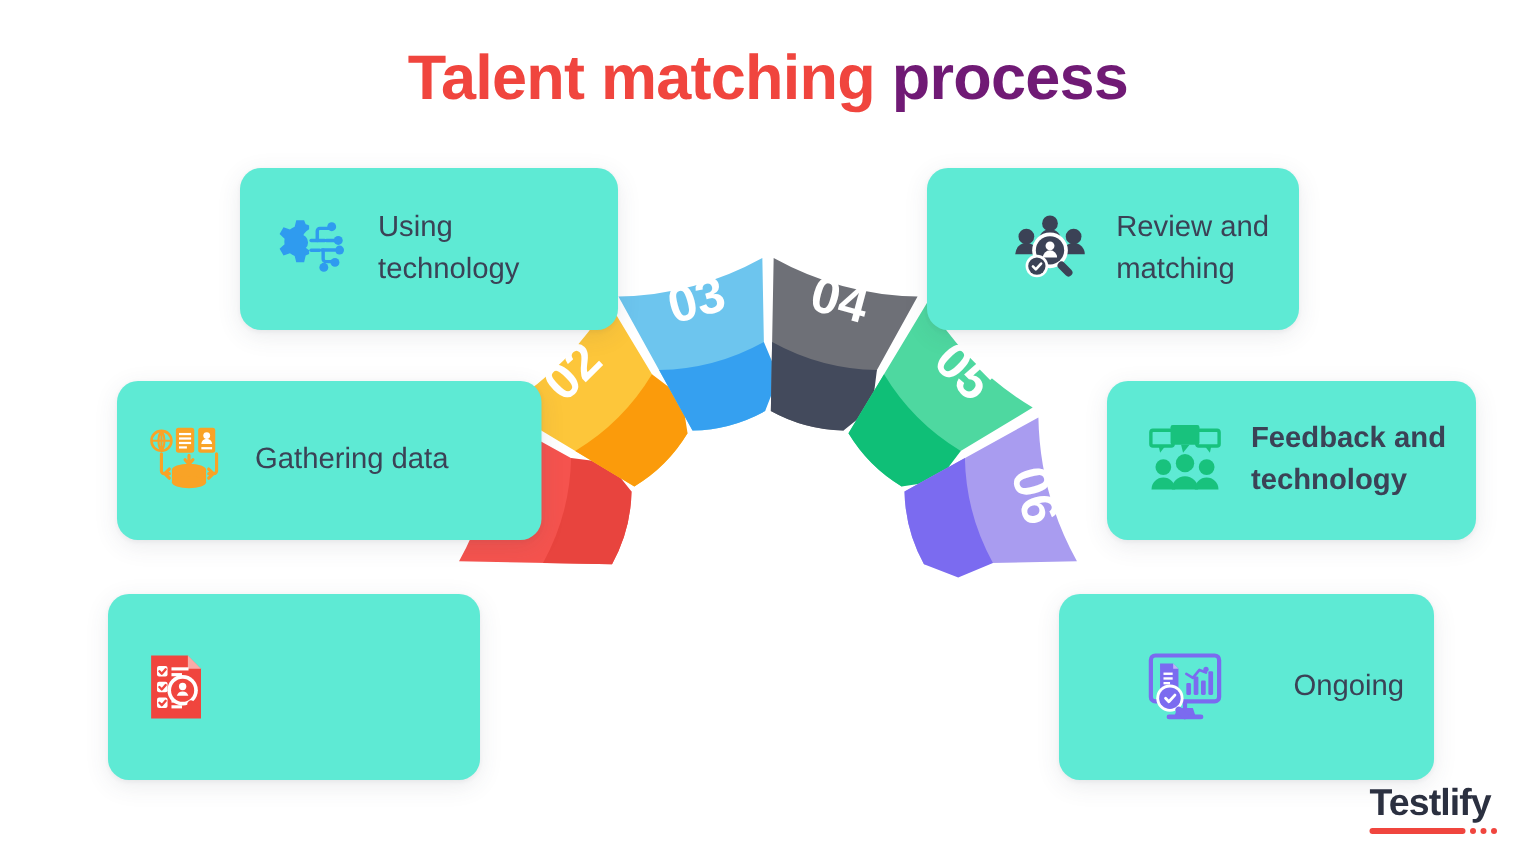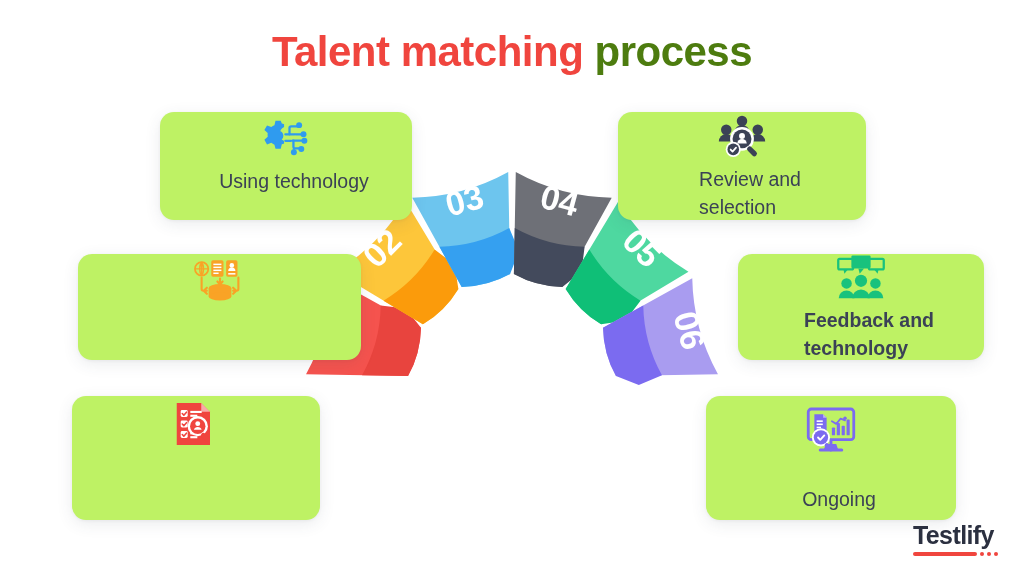--- a/index.html
+++ b/index.html
@@ -20,21 +20,21 @@
     top: 28px;
     left: 0;
     width: 1024px;
     text-align: center;
     font-size: 42px;
     font-weight: bold;
     letter-spacing: -0.5px;
     white-space: nowrap;
   }
   .title .accent { color: #F0453E; }
-  .title .dark   { color: #4d7c0f; }
+  .title .dark   { color: #701a75; }
 
   
   .wheel {
     position: absolute;
     left: 0;
     top: 0;
     width: 1024px;
     height: 576px;
     pointer-events: none;
   }
@@ -42,48 +42,47 @@
   .seg-num {
     font-family: "Liberation Sans", sans-serif;
     font-size: 34px;
     font-weight: bold;
     fill: #ffffff;
   }
 
   
   .card {
     position: absolute;
-    background: #bef264;
+    background: #5eead4;
     border-radius: 14px;
     box-shadow: 0 4px 16px rgba(60,64,90,0.10), 0 1px 3px rgba(60,64,90,0.06);
     display: flex;
     align-items: center;
     padding: 0 20px;
     z-index: 5;
-    flex-direction: column;
   }
   .card .ico {
     flex: 0 0 auto;
     width: 56px;
     height: 56px;
     display: flex;
     align-items: center;
     justify-content: center;
   }
   .card .lbl {
     margin-left: 16px;
     font-size: 19.5px;
     line-height: 1.42;
     color: #3B4256;
     font-family: "Liberation Sans", sans-serif;
   }
 
   
   .card.left  { justify-content: flex-start; }
-  .card.right { justify-content: center; }
+  .card.right { justify-content: flex-end; }
 
   
   #card-tech     { left: 160px; top: 112px;  width: 252px; height: 108px; }
   #card-gather   { left: 78px;  top: 254px;  width: 283px; height: 106px; }
   #card-identify { left: 72px;  top: 396px;  width: 248px; height: 124px; }
 
   #card-review   { left: 618px; top: 112px;  width: 248px; height: 108px; }
   #card-feedback { left: 738px; top: 254px;  width: 246px; height: 106px; font-weight: bold; }
   #card-ongoing  { left: 706px; top: 396px;  width: 250px; height: 124px; gap: 28px; }
 
@@ -207,20 +206,21 @@
         <rect x="41.4" y="21.8" width="8.2" height="1.7" fill="#fff"></rect>
         <ellipse cx="32" cy="39" rx="13" ry="4.6"></ellipse>
         <rect x="19" y="39" width="26" height="9.5"></rect>
         <ellipse cx="32" cy="48.5" rx="13" ry="4.6"></ellipse>
         <path d="M32 28v6.6M29 31.4l3 3.4 3-3.4" fill="none" stroke="#F9A326" stroke-width="2.4" stroke-linecap="round" stroke-linejoin="round"></path>
         <path d="M11 27v13a2 2 0 0 0 2 2h4M17 38.5l-3.6 3.5 3.6 3.5" fill="none" stroke="#F9A326" stroke-width="2.4" stroke-linecap="round" stroke-linejoin="round"></path>
         <path d="M53 27v13a2 2 0 0 1-2 2h-4M47 38.5l3.6 3.5-3.6 3.5" fill="none" stroke="#F9A326" stroke-width="2.4" stroke-linecap="round" stroke-linejoin="round"></path>
       </g>
     </svg>
   </span>
+  <span class="lbl"><span>Gathering data</span></span>
 </div>
 
 <div class="card left" id="card-identify">
   <span class="ico">
     <svg viewBox="0 0 64 64" width="56" height="56">
       <g fill="#F0453E">
         <path d="M10 8h28l10 10v38H10z"></path>
         <path d="M38 8l10 10H38z" fill="#fff" opacity="0.55"></path>
         <rect x="14.5" y="16" width="8" height="8" rx="1.6" fill="#fff"></rect>
         <path d="M16.3 20l1.8 1.9 3-3.4" fill="none" stroke="#F0453E" stroke-width="1.8" stroke-linecap="round" stroke-linejoin="round"></path>
@@ -256,21 +256,21 @@
         <circle cx="32" cy="33" r="10.8"></circle>
         <circle cx="32" cy="29.6" r="3.4" fill="#fff"></circle>
         <path d="M26.6 38.4a5.4 5.4 0 0 1 10.8 0z" fill="#fff"></path>
         <rect x="40.4" y="40.5" width="6" height="13.5" rx="3" transform="rotate(-45 43.4 47.2)"></rect>
         <circle cx="22" cy="45" r="8.6" fill="#fff"></circle>
         <circle cx="22" cy="45" r="6.6"></circle>
         <path d="M19 45.2l2.2 2.3 4-4.4" fill="none" stroke="#fff" stroke-width="2" stroke-linecap="round" stroke-linejoin="round"></path>
       </g>
     </svg>
   </span>
-  <span class="lbl"><span>Review and</span><br><span>selection</span></span>
+  <span class="lbl"><span>Review and</span><br><span>matching</span></span>
 </div>
 
 <div class="card right" id="card-feedback">
   <span class="ico">
     <svg viewBox="0 0 64 64" width="56" height="56">
       <g fill="#18C27D">
         <rect x="6" y="9" width="17" height="12" rx="1.6" fill="none" stroke="#18C27D" stroke-width="2.6"></rect>
         <path d="M12 21l1 5 4-5z"></path>
         <rect x="41" y="9" width="17" height="12" rx="1.6" fill="none" stroke="#18C27D" stroke-width="2.6"></rect>
         <path d="M52 21l-1 5-4-5z"></path>

